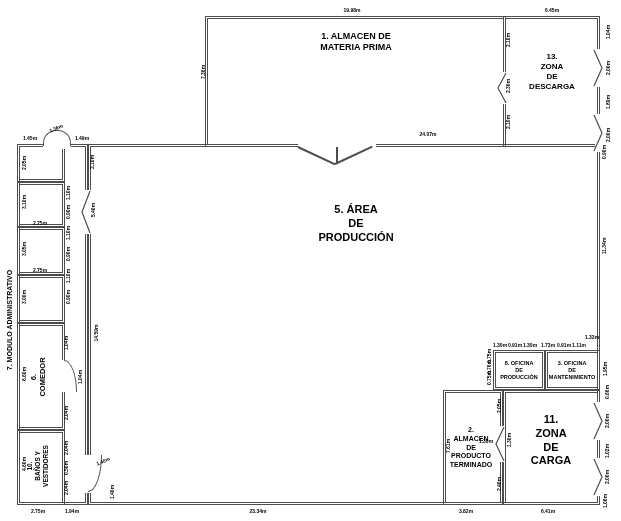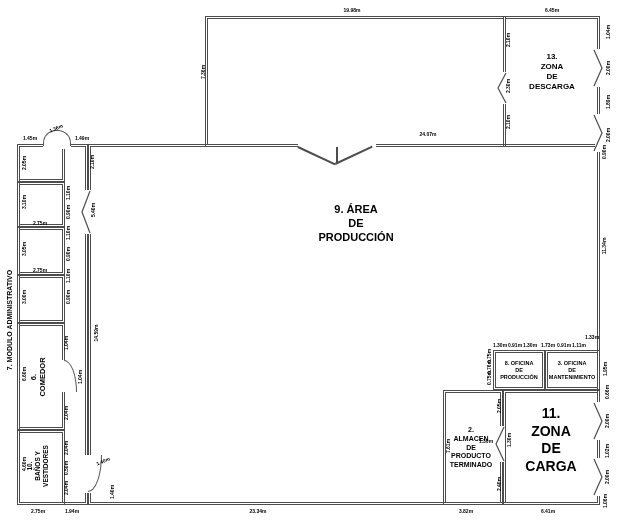--- a/index.html
+++ b/index.html
@@ -84,45 +84,47 @@
   <svg class="zig" style="left:495px;top:426px" width="11" height="36">
       <polyline points="9,1 1,18 9,35" fill="none" stroke="#4d4d4d" stroke-width="1.2"></polyline>
     </svg>
 
   <div class="cover" style="left:61px;top:360px;width:6px;height:32px"></div>
   <div class="arc right" style="left:64px;top:360px;width:13px;height:32px"></div>
 
   <div class="cover" style="left:85px;top:455px;width:6px;height:38px"></div>
   <div class="arc right-b" style="left:88px;top:455px;width:14px;height:37px"></div>
 
+  <div class="lbl" style="left:356px;top:42px;font-size:9px">1. ALMACEN DE
+MATERIA PRIMA</div>
   <div class="lbl" style="left:552px;top:72px;font-size:8px">13.
 ZONA
 DE
 DESCARGA</div>
-  <div class="lbl" style="left:356px;top:224px;font-size:11px">9. ÁREA
+  <div class="lbl" style="left:356px;top:224px;font-size:11px">5. ÁREA
 DE
 PRODUCCIÓN</div>
   <div class="lbl v" style="left:10px;top:320px;font-size:7px">7. MODULO ADMINISTRATIVO</div>
   <div class="lbl v" style="left:38px;top:377px;font-size:7.5px">6.
 COMEDOR</div>
   <div class="lbl v" style="left:38px;top:466px;font-size:6.5px">10.
 BAÑOS Y
 VESTIDORES</div>
   <div class="lbl" style="left:519px;top:370px;font-size:5.5px">8. OFICINA
 DE
 PRODUCCIÓN</div>
   <div class="lbl" style="left:572px;top:370px;font-size:5.5px">3. OFICINA
 DE
 MANTENIMIENTO</div>
   <div class="lbl" style="left:471px;top:448px;font-size:7px">2.
 ALMACEN
 DE
 PRODUCTO
 TERMINADO</div>
-  <div class="lbl" style="left:551px;top:440px;font-size:14px">11.
+  <div class="lbl" style="left:551px;top:440px;font-size:11px">11.
 ZONA
 DE
 CARGA</div>
 
   <span class="dim" style="left:352px;top:10px">19.98m</span>
   <span class="dim" style="left:552px;top:10px">6.45m</span>
   <span class="dim v" style="left:203px;top:72px">7.36m</span>
   <span class="dim v" style="left:508px;top:40px">2.10m</span>
   <span class="dim v" style="left:508px;top:86px">2.30m</span>
   <span class="dim v" style="left:508px;top:122px">2.10m</span>

